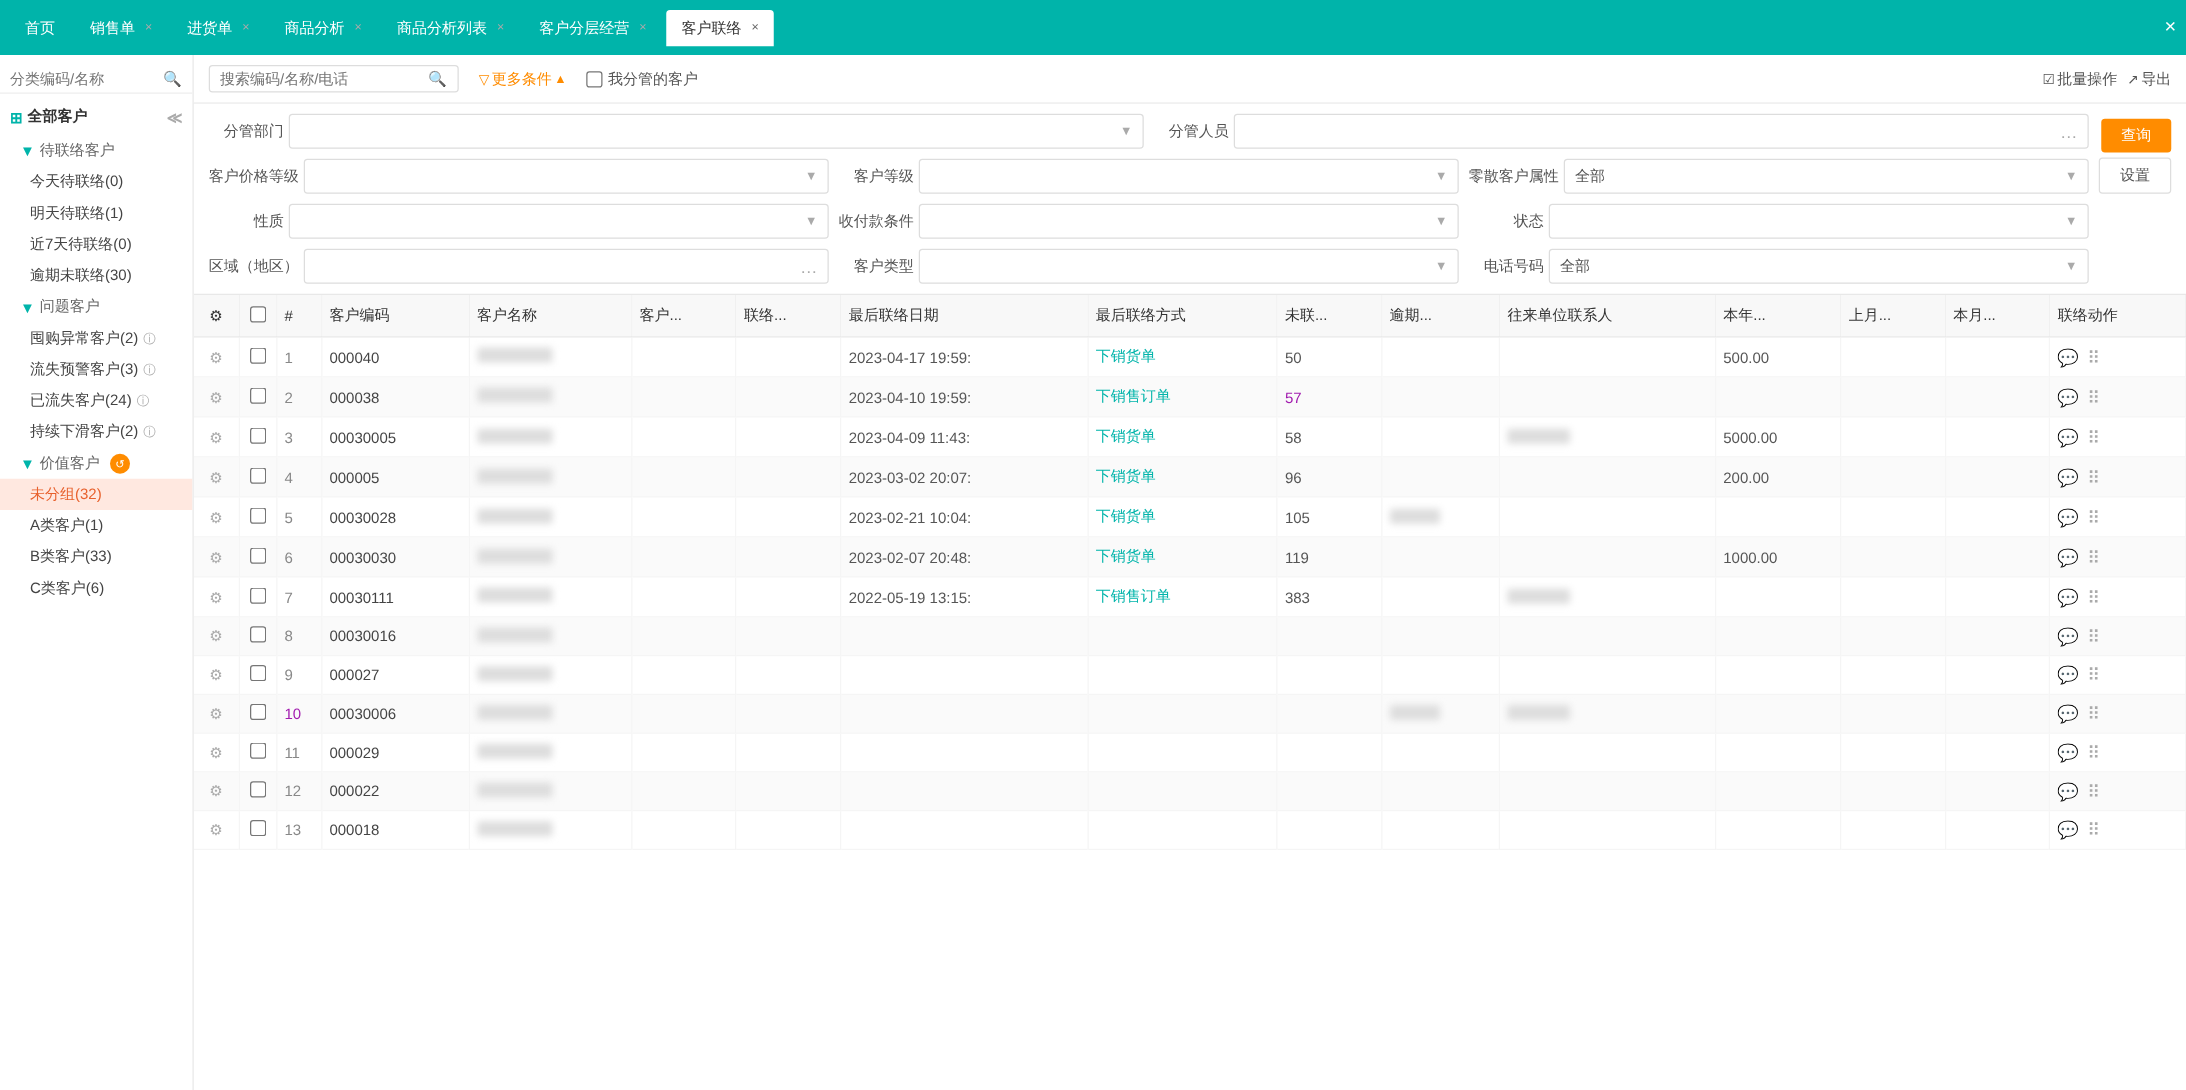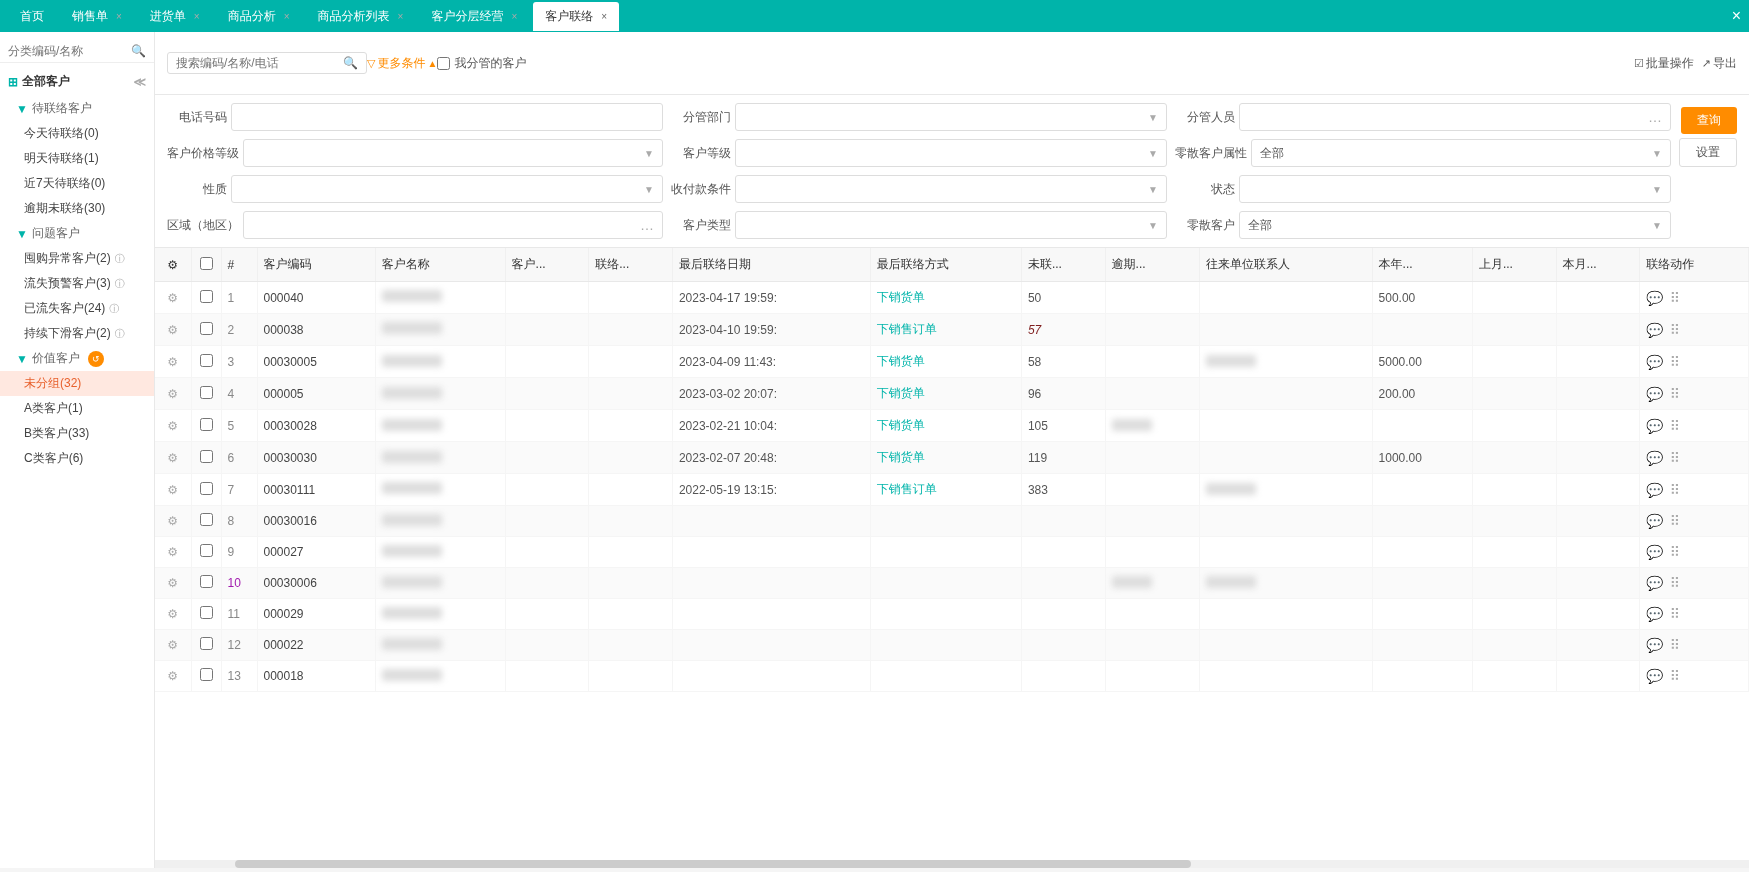--- a/index.html
+++ b/index.html
@@ -1,20 +1,20 @@
 <!DOCTYPE html>
 <html><head>
   <meta charset="utf-8">
   <style>
     * { box-sizing: border-box; margin: 0; padding: 0; font-family: 'Microsoft YaHei', Arial, sans-serif; font-size: 12px; }
     body { background: #f5f5f5; overflow: hidden; width: 1749px; height: 872px; }
     
     
     .top-nav {
-      display: flex; align-items: center; background: #00b4aa; height: 32px; padding: 0 8px;
+      display: flex; align-items: center; background: #00b4aa; height: 44px; padding: 0 8px;
       color: white; gap: 4px;
     }
     .nav-tab {
       padding: 6px 12px; cursor: pointer; color: white; border-radius: 3px 3px 0 0;
       display: flex; align-items: center; gap: 4px; white-space: nowrap;
     }
     .nav-tab.active { background: white; color: #333; border-radius: 3px 3px 0 0; }
     .nav-tab .close-x { font-size: 10px; color: #aaa; margin-left: 4px; cursor: pointer; }
     .nav-tab.active .close-x { color: #666; }
     .nav-home { color: white; padding: 6px 12px; cursor: pointer; }
@@ -40,22 +40,22 @@
     }
     .sidebar-item.active { background: #ffe8e0; color: #e8612d; }
     .sidebar-all { display: flex; align-items: center; padding: 6px 8px; font-weight: bold; cursor: pointer; color: #333; }
     .grid-icon { color: #00b4aa; margin-right: 4px; }
 
     
     .content { flex: 1; display: flex; flex-direction: column; overflow: hidden; }
 
     
     .filter-bar {
-      background: white; border-bottom: 1px solid #e8e8e8; padding: 20px 12px;
-      display: flex; align-items: center; gap: 0;
+      background: white; border-bottom: 1px solid #e8e8e8; padding: 8px 12px;
+      display: flex; align-items: center; gap: 16px;
     }
     .filter-search-box {
       display: flex; align-items: center; border: 1px solid #ddd; border-radius: 3px;
       padding: 3px 8px; gap: 4px; min-width: 200px;
     }
     .filter-search-box input { border: none; outline: none; font-size: 12px; color: #999; flex: 1; }
     .filter-btn {
       color: #ff8c00; cursor: pointer; display: flex; align-items: center; gap: 2px;
     }
     .filter-checkbox { display: flex; align-items: center; gap: 4px; color: #555; cursor: pointer; }
@@ -243,106 +243,100 @@
         </div>
       </div>
     </div>
 
     <div class="adv-filter">
       <div style="display:flex; gap:8px;">
         <div style="flex:1;">
 
           <div class="adv-filter-row">
             <div class="filter-field">
+              <span class="filter-label">分管部门</span>
+              <div class="filter-input" style="flex:1; height:28px;">
+                <span style="color:#999;"></span>
+                <span class="arrow">▼</span>
+              </div>
+            </div>
+            <div class="filter-field">
+              <span class="filter-label">分管人员</span>
+              <div class="filter-input" style="flex:1; height:28px;">
+                <span style="color:#999;"></span>
+                <span style="color:#aaa; font-size:14px;">…</span>
+              </div>
+            </div>
+          </div>
+
+          <div class="adv-filter-row">
+            <div class="filter-field">
+              <span class="filter-label">客户价格等级</span>
+              <div class="filter-input" style="flex:1; height:28px;">
+                <span style="color:#999;"></span>
+                <span class="arrow">▼</span>
+              </div>
+            </div>
+            <div class="filter-field">
+              <span class="filter-label">客户等级</span>
+              <div class="filter-input" style="flex:1; height:28px;">
+                <span style="color:#999;"></span>
+                <span class="arrow">▼</span>
+              </div>
+            </div>
+            <div class="filter-field">
+              <span class="filter-label">零散客户属性</span>
+              <div class="filter-input" style="flex:1; height:28px;">
+                <span style="color:#555;">全部</span>
+                <span class="arrow">▼</span>
+              </div>
+            </div>
+          </div>
+
+          <div class="adv-filter-row">
+            <div class="filter-field">
+              <span class="filter-label">性质</span>
+              <div class="filter-input" style="flex:1; height:28px;">
+                <span style="color:#999;"></span>
+                <span class="arrow">▼</span>
+              </div>
+            </div>
+            <div class="filter-field">
+              <span class="filter-label">收付款条件</span>
+              <div class="filter-input" style="flex:1; height:28px;">
+                <span style="color:#999;"></span>
+                <span class="arrow">▼</span>
+              </div>
+            </div>
+            <div class="filter-field">
+              <span class="filter-label">状态</span>
+              <div class="filter-input" style="flex:1; height:28px;">
+                <span style="color:#999;"></span>
+                <span class="arrow">▼</span>
+              </div>
+            </div>
+          </div>
+
+          <div class="adv-filter-row">
+            <div class="filter-field">
+              <span class="filter-label">区域（地区）</span>
+              <div class="filter-input" style="flex:1; height:28px;">
+                <span style="color:#999;"></span>
+                <span style="color:#aaa; font-size:14px;">…</span>
+              </div>
+            </div>
+            <div class="filter-field">
+              <span class="filter-label">客户类型</span>
+              <div class="filter-input" style="flex:1; height:28px;">
+                <span style="color:#999;"></span>
+                <span class="arrow">▼</span>
+              </div>
+            </div>
+            <div class="filter-field">
               <span class="filter-label">电话号码</span>
-              <div class="filter-input" style="flex:1; height:28px;">
-                <span style="color:#999; font-size:12px;"></span>
-              </div>
-            </div>
-            <div class="filter-field">
-              <span class="filter-label">分管部门</span>
-              <div class="filter-input" style="flex:1; height:28px;">
-                <span style="color:#999;"></span>
-                <span class="arrow">▼</span>
-              </div>
-            </div>
-            <div class="filter-field">
-              <span class="filter-label">分管人员</span>
-              <div class="filter-input" style="flex:1; height:28px;">
-                <span style="color:#999;"></span>
-                <span style="color:#aaa; font-size:14px;">…</span>
-              </div>
-            </div>
-          </div>
-
-          <div class="adv-filter-row">
-            <div class="filter-field">
-              <span class="filter-label">客户价格等级</span>
-              <div class="filter-input" style="flex:1; height:28px;">
-                <span style="color:#999;"></span>
-                <span class="arrow">▼</span>
-              </div>
-            </div>
-            <div class="filter-field">
-              <span class="filter-label">客户等级</span>
-              <div class="filter-input" style="flex:1; height:28px;">
-                <span style="color:#999;"></span>
-                <span class="arrow">▼</span>
-              </div>
-            </div>
-            <div class="filter-field">
-              <span class="filter-label">零散客户属性</span>
-              <div class="filter-input" style="flex:1; height:28px;">
-                <span style="color:#555;">全部</span>
-                <span class="arrow">▼</span>
-              </div>
-            </div>
-          </div>
-
-          <div class="adv-filter-row">
-            <div class="filter-field">
-              <span class="filter-label">性质</span>
-              <div class="filter-input" style="flex:1; height:28px;">
-                <span style="color:#999;"></span>
-                <span class="arrow">▼</span>
-              </div>
-            </div>
-            <div class="filter-field">
-              <span class="filter-label">收付款条件</span>
-              <div class="filter-input" style="flex:1; height:28px;">
-                <span style="color:#999;"></span>
-                <span class="arrow">▼</span>
-              </div>
-            </div>
-            <div class="filter-field">
-              <span class="filter-label">状态</span>
-              <div class="filter-input" style="flex:1; height:28px;">
-                <span style="color:#999;"></span>
-                <span class="arrow">▼</span>
-              </div>
-            </div>
-          </div>
-
-          <div class="adv-filter-row">
-            <div class="filter-field">
-              <span class="filter-label">区域（地区）</span>
-              <div class="filter-input" style="flex:1; height:28px;">
-                <span style="color:#999;"></span>
-                <span style="color:#aaa; font-size:14px;">…</span>
-              </div>
-            </div>
-            <div class="filter-field">
-              <span class="filter-label">客户类型</span>
-              <div class="filter-input" style="flex:1; height:28px;">
-                <span style="color:#999;"></span>
-                <span class="arrow">▼</span>
-              </div>
-            </div>
-            <div class="filter-field">
-              <span class="filter-label">零散客户</span>
               <div class="filter-input" style="flex:1; height:28px;">
                 <span style="color:#555;">全部</span>
                 <span class="arrow">▼</span>
               </div>
             </div>
           </div>
         </div>
         <div class="adv-filter-actions" style="justify-content:flex-start; padding-top:4px;align-items:flex-end;">
           <button class="btn-search">查询</button>
           <button class="btn-reset">设置</button>
@@ -399,21 +393,21 @@
             <tr style="background: rgb(250, 250, 250);">
       <td style="text-align:center;"><span style="color:#aaa; cursor:pointer;">⚙</span></td>
       <td style="text-align:center;"><input type="checkbox" style=""></td>
       <td style="color:#888;">2</td>
       <td>000038</td>
       <td><span style="background:#ddd; color:transparent; border-radius:2px; display:inline-block; min-width:60px; height:12px; filter:blur(3px);">***请</span></td>
       <td></td>
       <td></td>
       <td style="color:#555;">2023-04-10 19:59:</td>
       <td><a class="td-link">下销售订单</a></td>
-      <td style="color:#7f1d1d;font-style:italic;">57</td>
+      <td style="color:#a21caf;">57</td>
       <td></td>
       <td></td>
       <td style="color:#555;"></td>
       <td></td>
       <td></td>
       <td>
         <span style="display:flex; gap:6px; align-items:center;">
           <span style="color:#aaa; cursor:pointer; font-size:14px;">💬</span>
           <span style="color:#aaa; cursor:pointer; font-size:14px;">⠿</span>
         </span>

